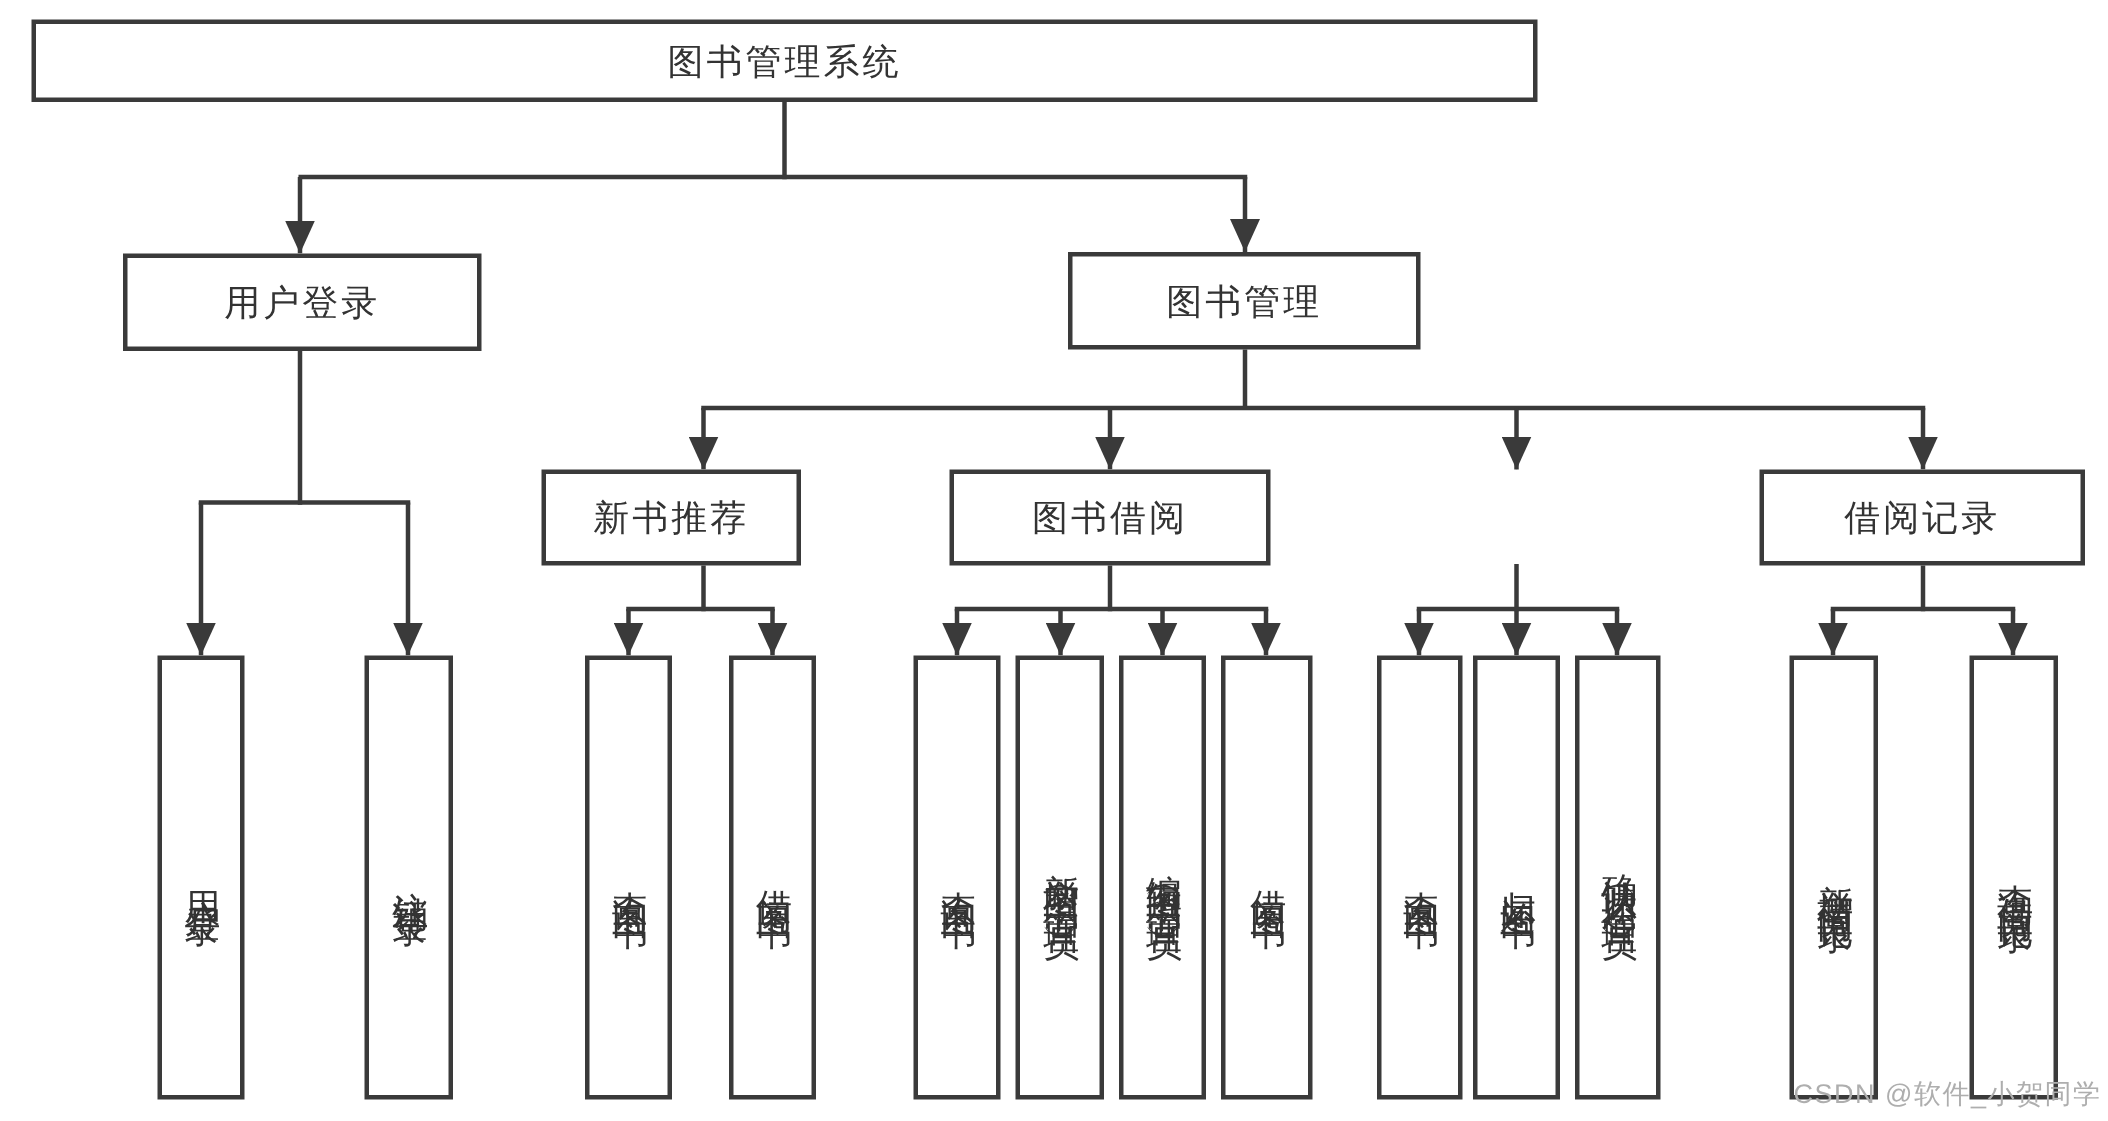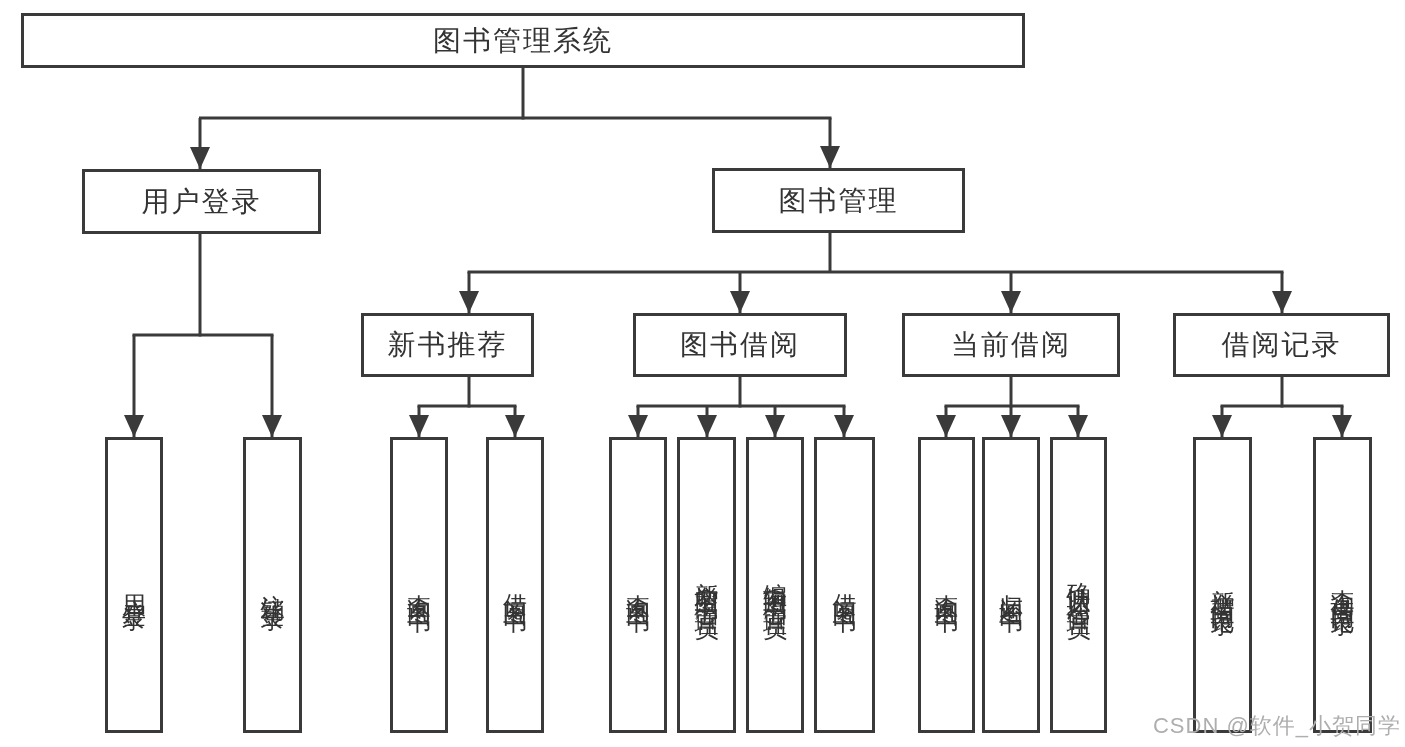--- a/index.html
+++ b/index.html
@@ -12,33 +12,33 @@
   }
   #wires { position:absolute; left:0; top:0; width:1405px; height:747px; }
   .node {
     position:absolute;
     background:#ffffff;
     border:3px solid #3a3a3a;
     box-sizing:border-box;
     display:flex; align-items:center; justify-content:center;
     color:#333333;
   }
-  .h-node { font-size:28px; letter-spacing:2px; white-space:nowrap; }
+  .h-node { font-size:24px; letter-spacing:2px; white-space:nowrap; }
   .v-node { font-size:24px; }
   .v-node .vtext {
     writing-mode:vertical-rl;
     text-orientation:mixed;
     letter-spacing:5px;
     line-height:1;
     white-space:nowrap;
   }
   #watermark {
     position:absolute;
     right:4px; bottom:6px;
-    font-size:22px;
+    font-size:18px;
     color:#aeaeae;
     letter-spacing:1px;
     white-space:nowrap;
   }
 </style>
 </head>
 <body>
 
 <div id="canvas">
 
@@ -104,32 +104,29 @@
     </g>
   </svg>
 
   <div class="node h-node" style="left:21px; top:13px; width:1004px; height:55px;">
     <span>图书管理系统</span>
   </div>
 
   <div class="node h-node" style="left:82px; top:169px; width:239px; height:65px;">
     <span>用户登录</span>
   </div>
-  <div class="node h-node" style="left:712px; top:168px; width:253px; height:65px;">
+  <div class="node h-node" style="left:712px; top:168px; width:235px; height:65px;">
     <span>图书管理</span>
   </div>
 
   <div class="node h-node" style="left:361px; top:313px; width:173px; height:64px;">
     <span>新书推荐</span>
   </div>
   <div class="node h-node" style="left:633px; top:313px; width:214px; height:64px;">
     <span>图书借阅</span>
-  </div>
-  <div class="node h-node" style="left:902px; top:313px; width:218px; height:64px;">
-    <span>当前借阅</span>
   </div>
   <div class="node h-node" style="left:1173px; top:313px; width:217px; height:64px;">
     <span>借阅记录</span>
   </div>
 
   <div class="node v-node" style="left:105px; top:437px; width:58px; height:296px;">
     <span class="vtext">用户登录</span>
   </div>
   <div class="node v-node" style="left:243px; top:437px; width:59px; height:296px;">
     <span class="vtext">注销登录</span>

